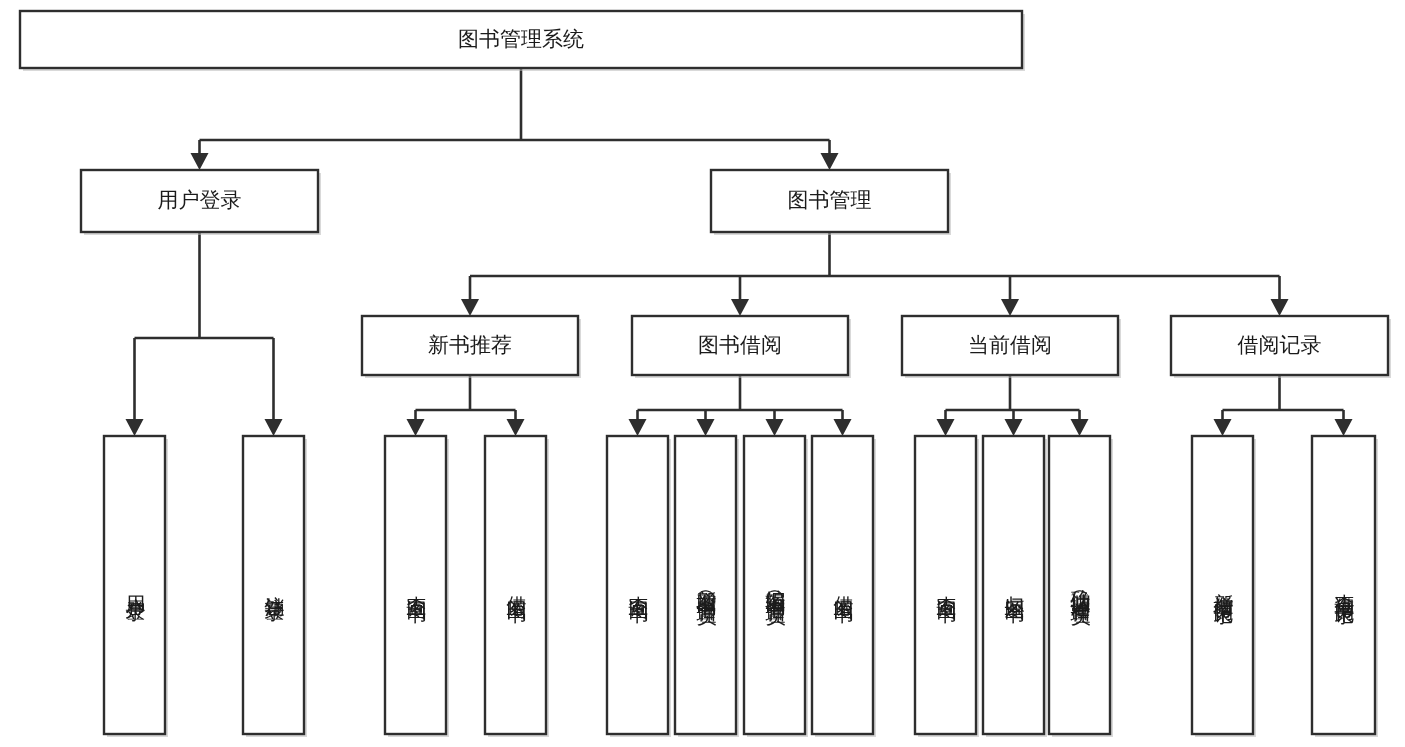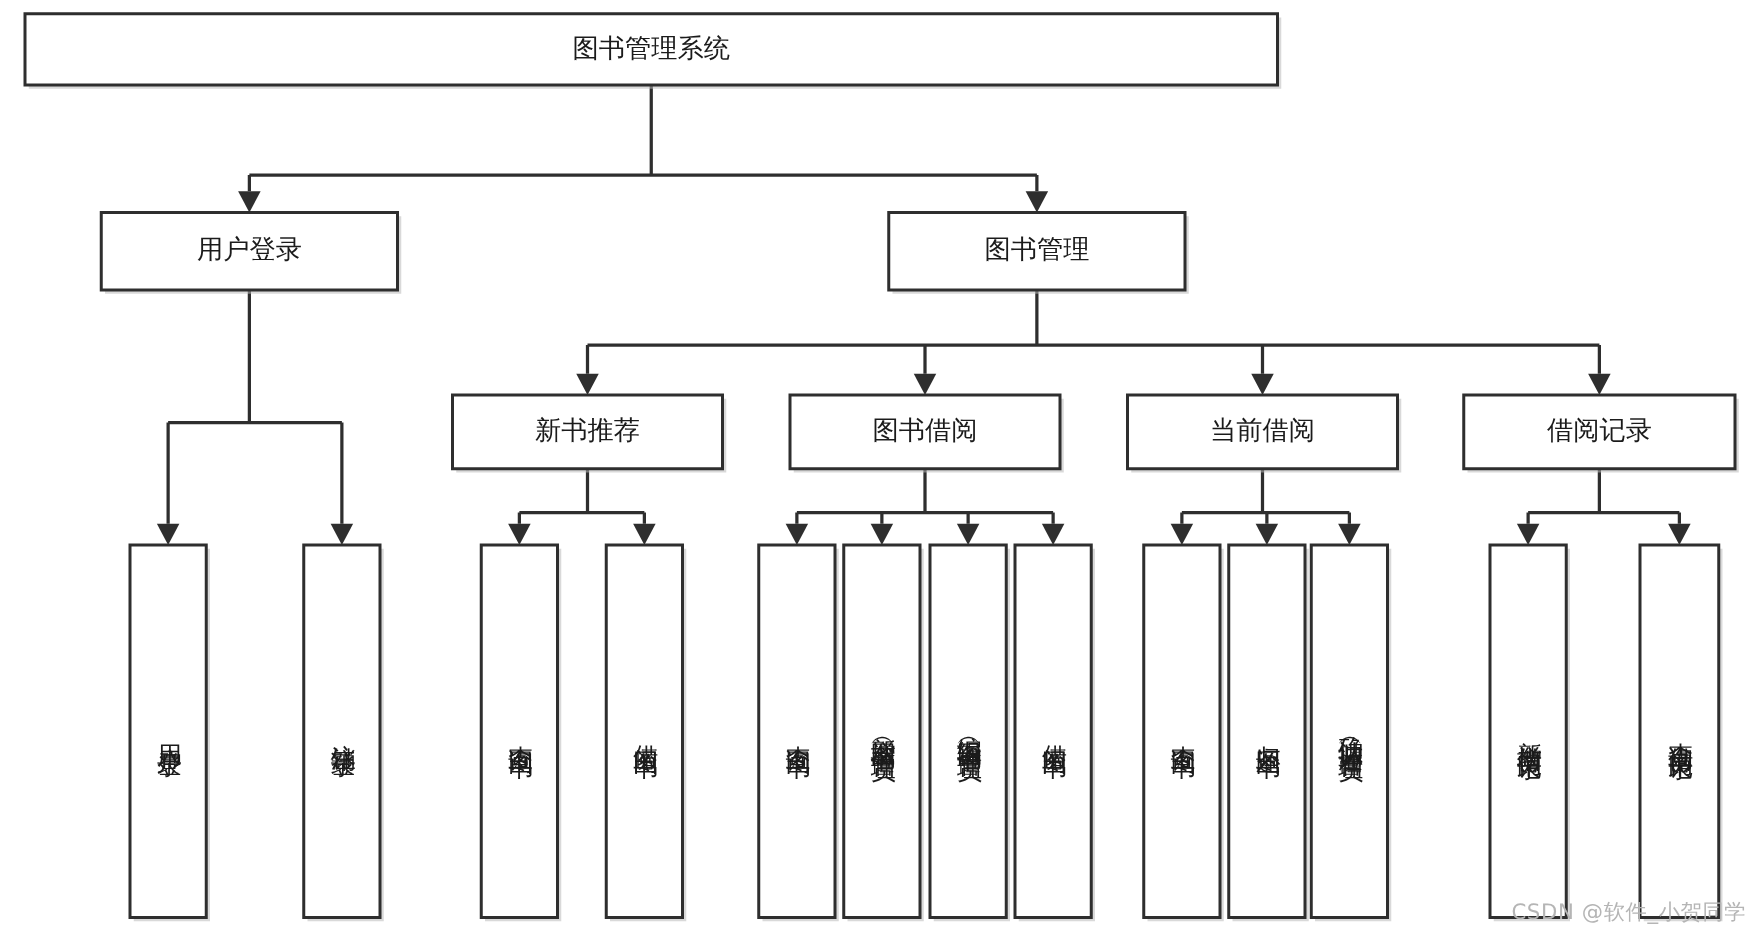--- a/index.html
+++ b/index.html
@@ -223,14 +223,13 @@
           <rect x="1192" y="436" width="61" height="298" class="node-rect"></rect>
           <text x="1222.5" y="585" class="node-label vertical">新增借阅记录</text>
         </g>
         <g>
           <rect x="1315" y="439" width="63" height="298" class="node-shadow"></rect>
           <rect x="1312" y="436" width="63" height="298" class="node-rect"></rect>
           <text x="1343.5" y="585" class="node-label vertical">查询借阅记录</text>
         </g>
       </g>
   </svg>
-  <div class="watermark">CSDN @软件_小贺同学</div>
 </div>
 
 </body></html>

